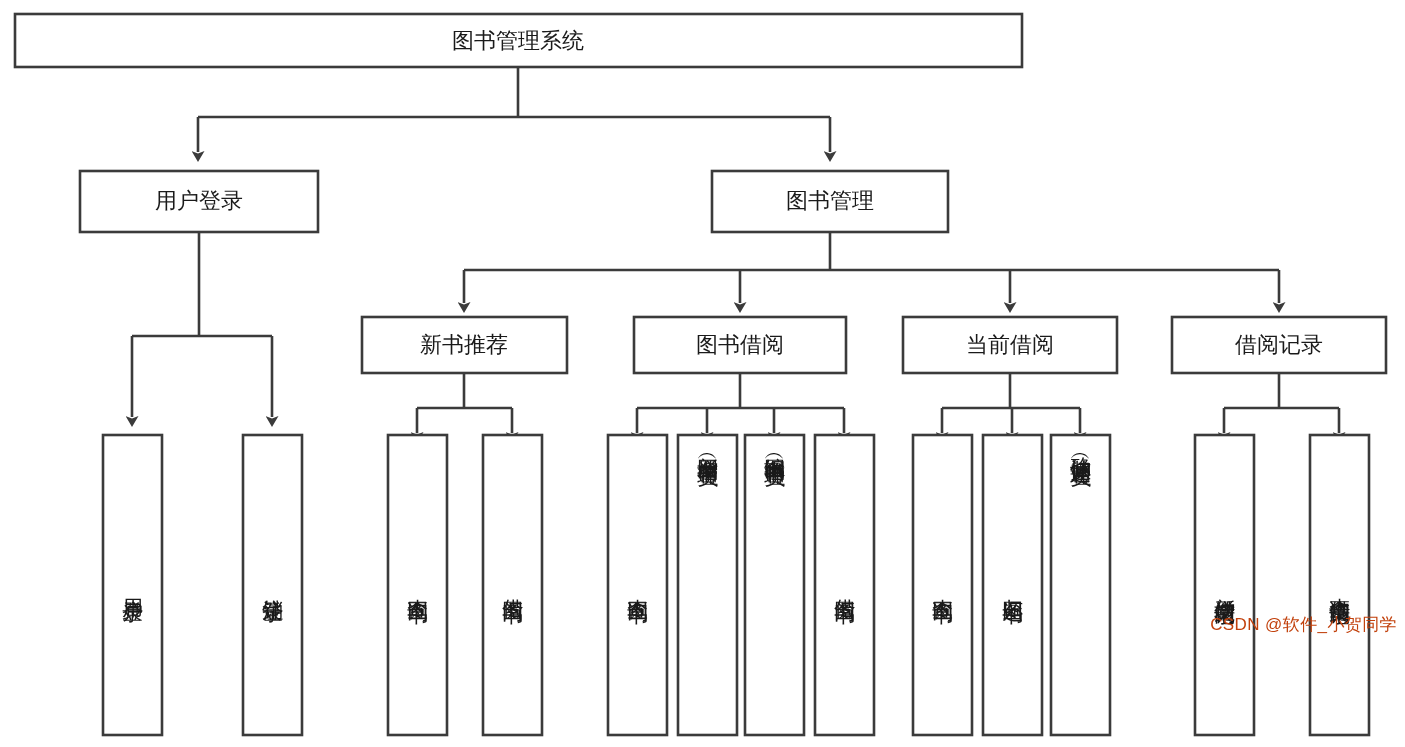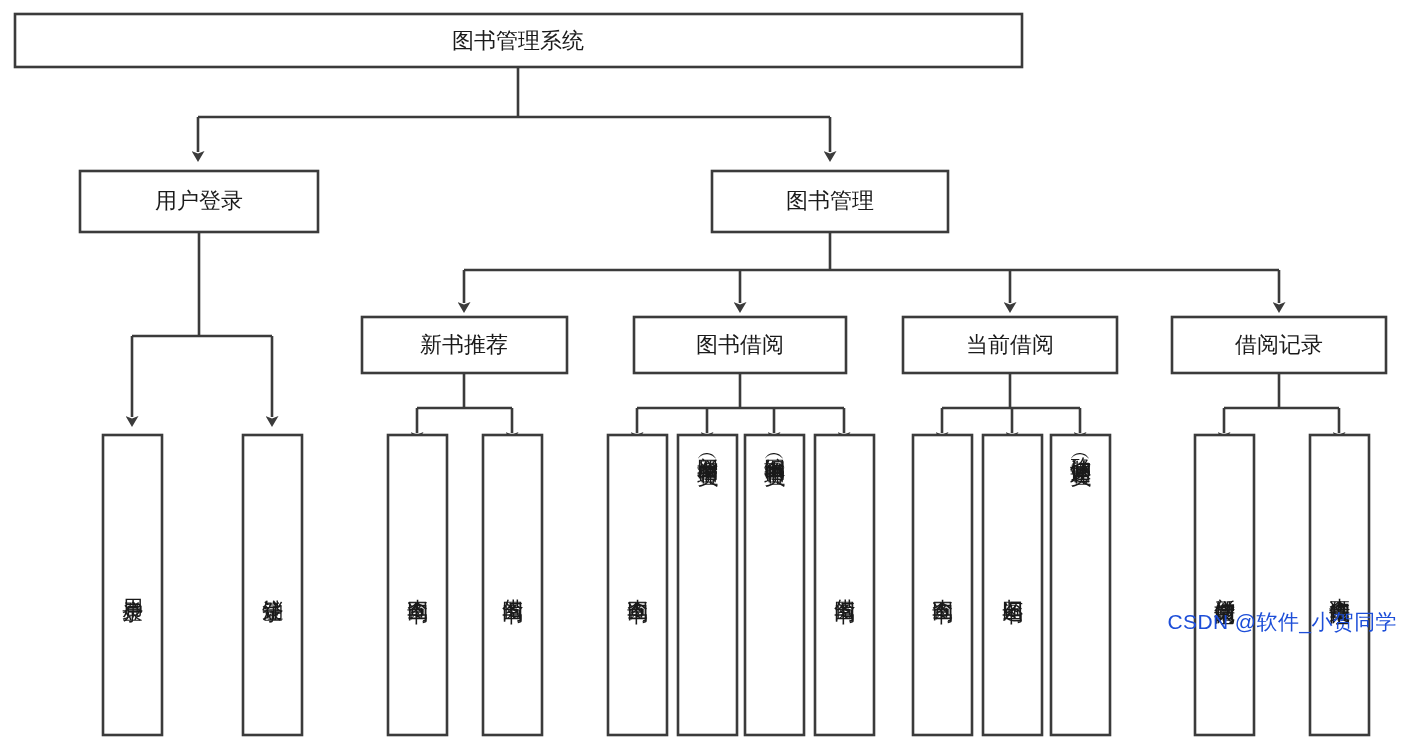--- a/index.html
+++ b/index.html
@@ -62,22 +62,22 @@
     line-height: 1.06;
     color: #1a1a1a;
     letter-spacing: 1.5px;
     white-space: nowrap;
   }
   #watermark {
     position: absolute;
     right: 8px;
     bottom: 6px;
     font-family: "Liberation Sans", "DejaVu Sans", sans-serif;
-    font-size: 21px;
-    color: #1d4ed8;
+    font-size: 17px;
+    color: #c2410c;
     letter-spacing: 0.4px;
     white-space: nowrap;
   }
 </style>
 </head>
 <body>
 
 <div id="diagram-root">
 
   <svg id="flow" viewBox="0 0 1405 747">

